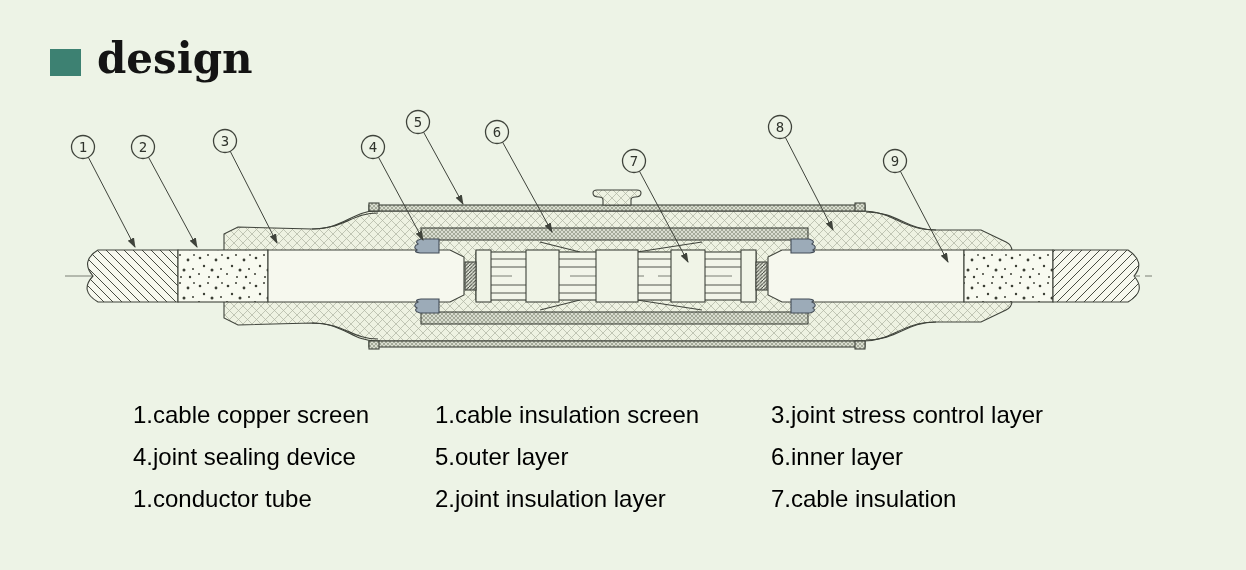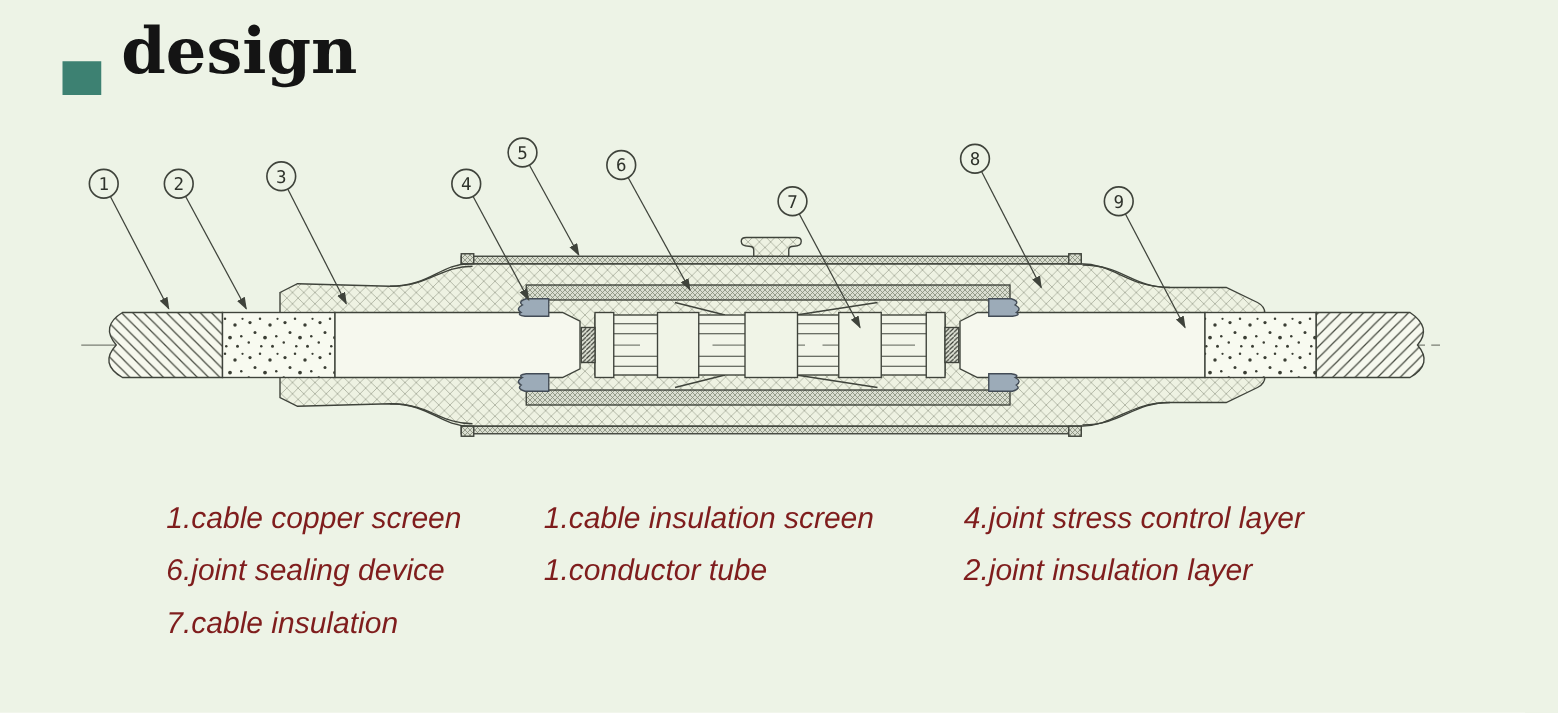--- a/index.html
+++ b/index.html
@@ -9,32 +9,32 @@
     background:#edf3e6;
     overflow:hidden;
     font-family:"Liberation Sans","DejaVu Sans",sans-serif;
   }
   .title-block{position:absolute;top:0;left:0;}
   .title-square{
     position:absolute;left:50px;top:49px;
     width:31px;height:27px;background:#3d8172;
   }
   .title-text{
-    position:absolute;left:97px;top:20px;
+    position:absolute;left:97px;top:38px;
     font-family:"DejaVu Serif","Liberation Serif",serif;
-    font-weight:bold;font-size:51px;line-height:42px;color:#141414;
+    font-weight:bold;font-size:42px;line-height:42px;color:#141414;
   }
   svg.diagram{position:absolute;left:0;top:0;}
   .legend{
     position:absolute;left:133px;top:394px;
     display:grid;
     grid-template-columns:302px 336px 370px;
     grid-auto-rows:42px;
     align-items:center;
-    font-size:24px;color:#7f1d1d;font-style:italic;
+    font-size:24px;color:#000000;
   }
   .legend .cell{white-space:nowrap;}
 </style>
 </head>
 <body>
 
 <div class="canvas">
 
   <div class="title-block">
     <div class="title-square"></div>
@@ -180,20 +180,22 @@
         <text x="634" y="166">7</text>
         <text x="780" y="132">8</text>
         <text x="895" y="166">9</text>
       </g>
     </g>
   </svg>
 
   <div class="legend">
     <div class="cell">1.cable copper screen</div>
     <div class="cell">1.cable insulation screen</div>
-    <div class="cell">4.joint stress control layer</div>
-    <div class="cell">6.joint sealing device</div>
+    <div class="cell">3.joint stress control layer</div>
+    <div class="cell">4.joint sealing device</div>
+    <div class="cell">5.outer layer</div>
+    <div class="cell">6.inner layer</div>
     <div class="cell">1.conductor tube</div>
     <div class="cell">2.joint insulation layer</div>
     <div class="cell">7.cable insulation</div>
   </div>
 
 </div>
 
 </body></html>

